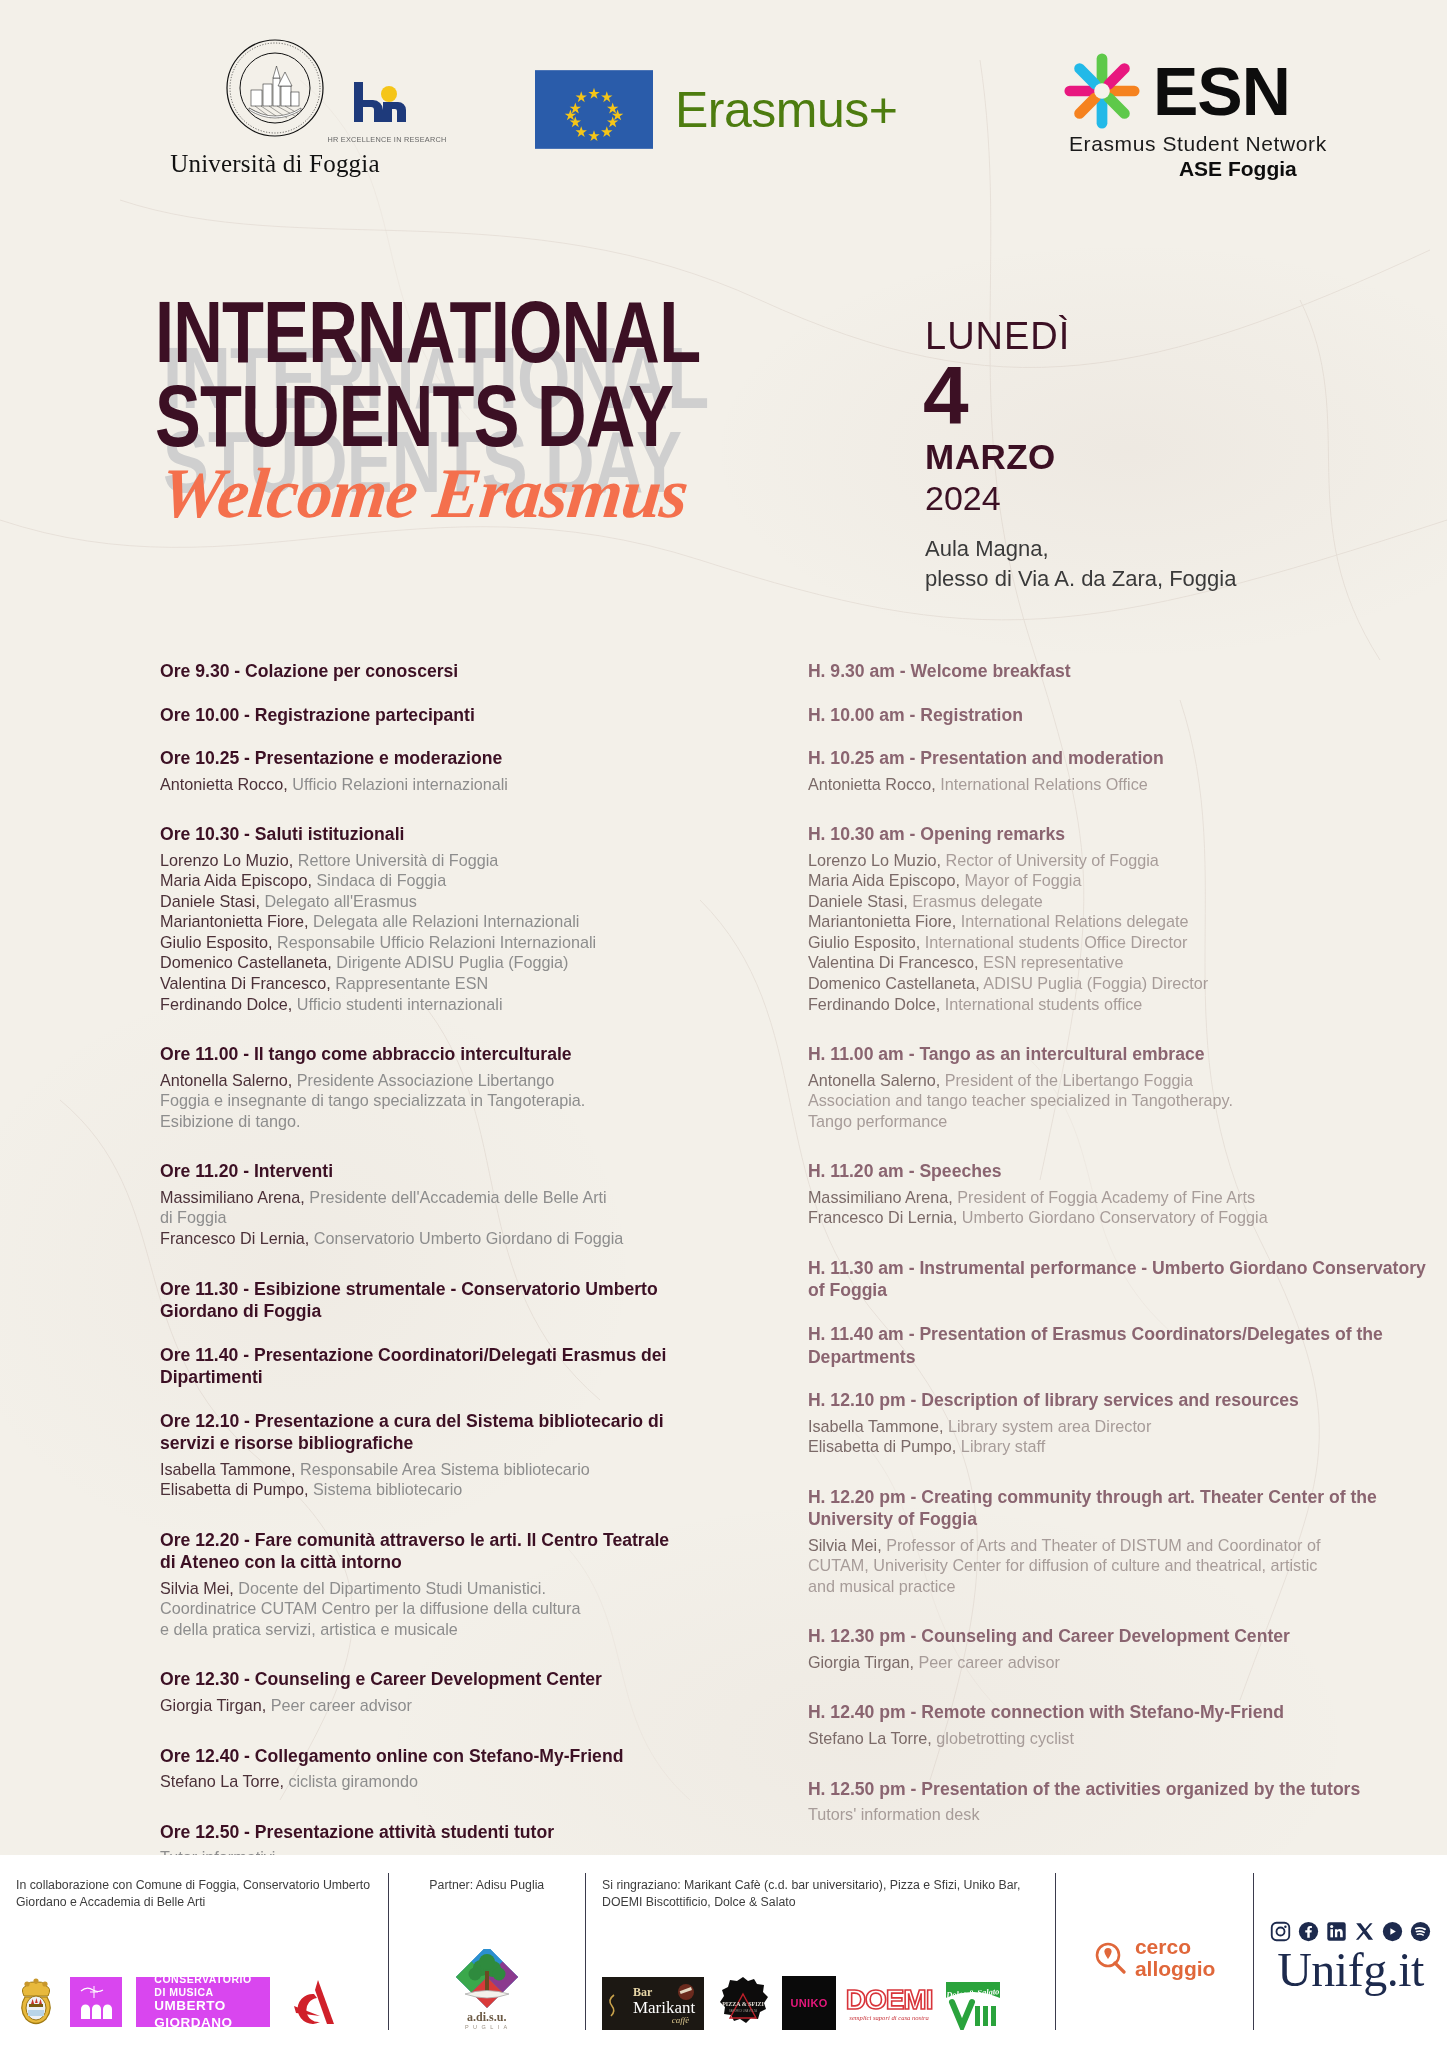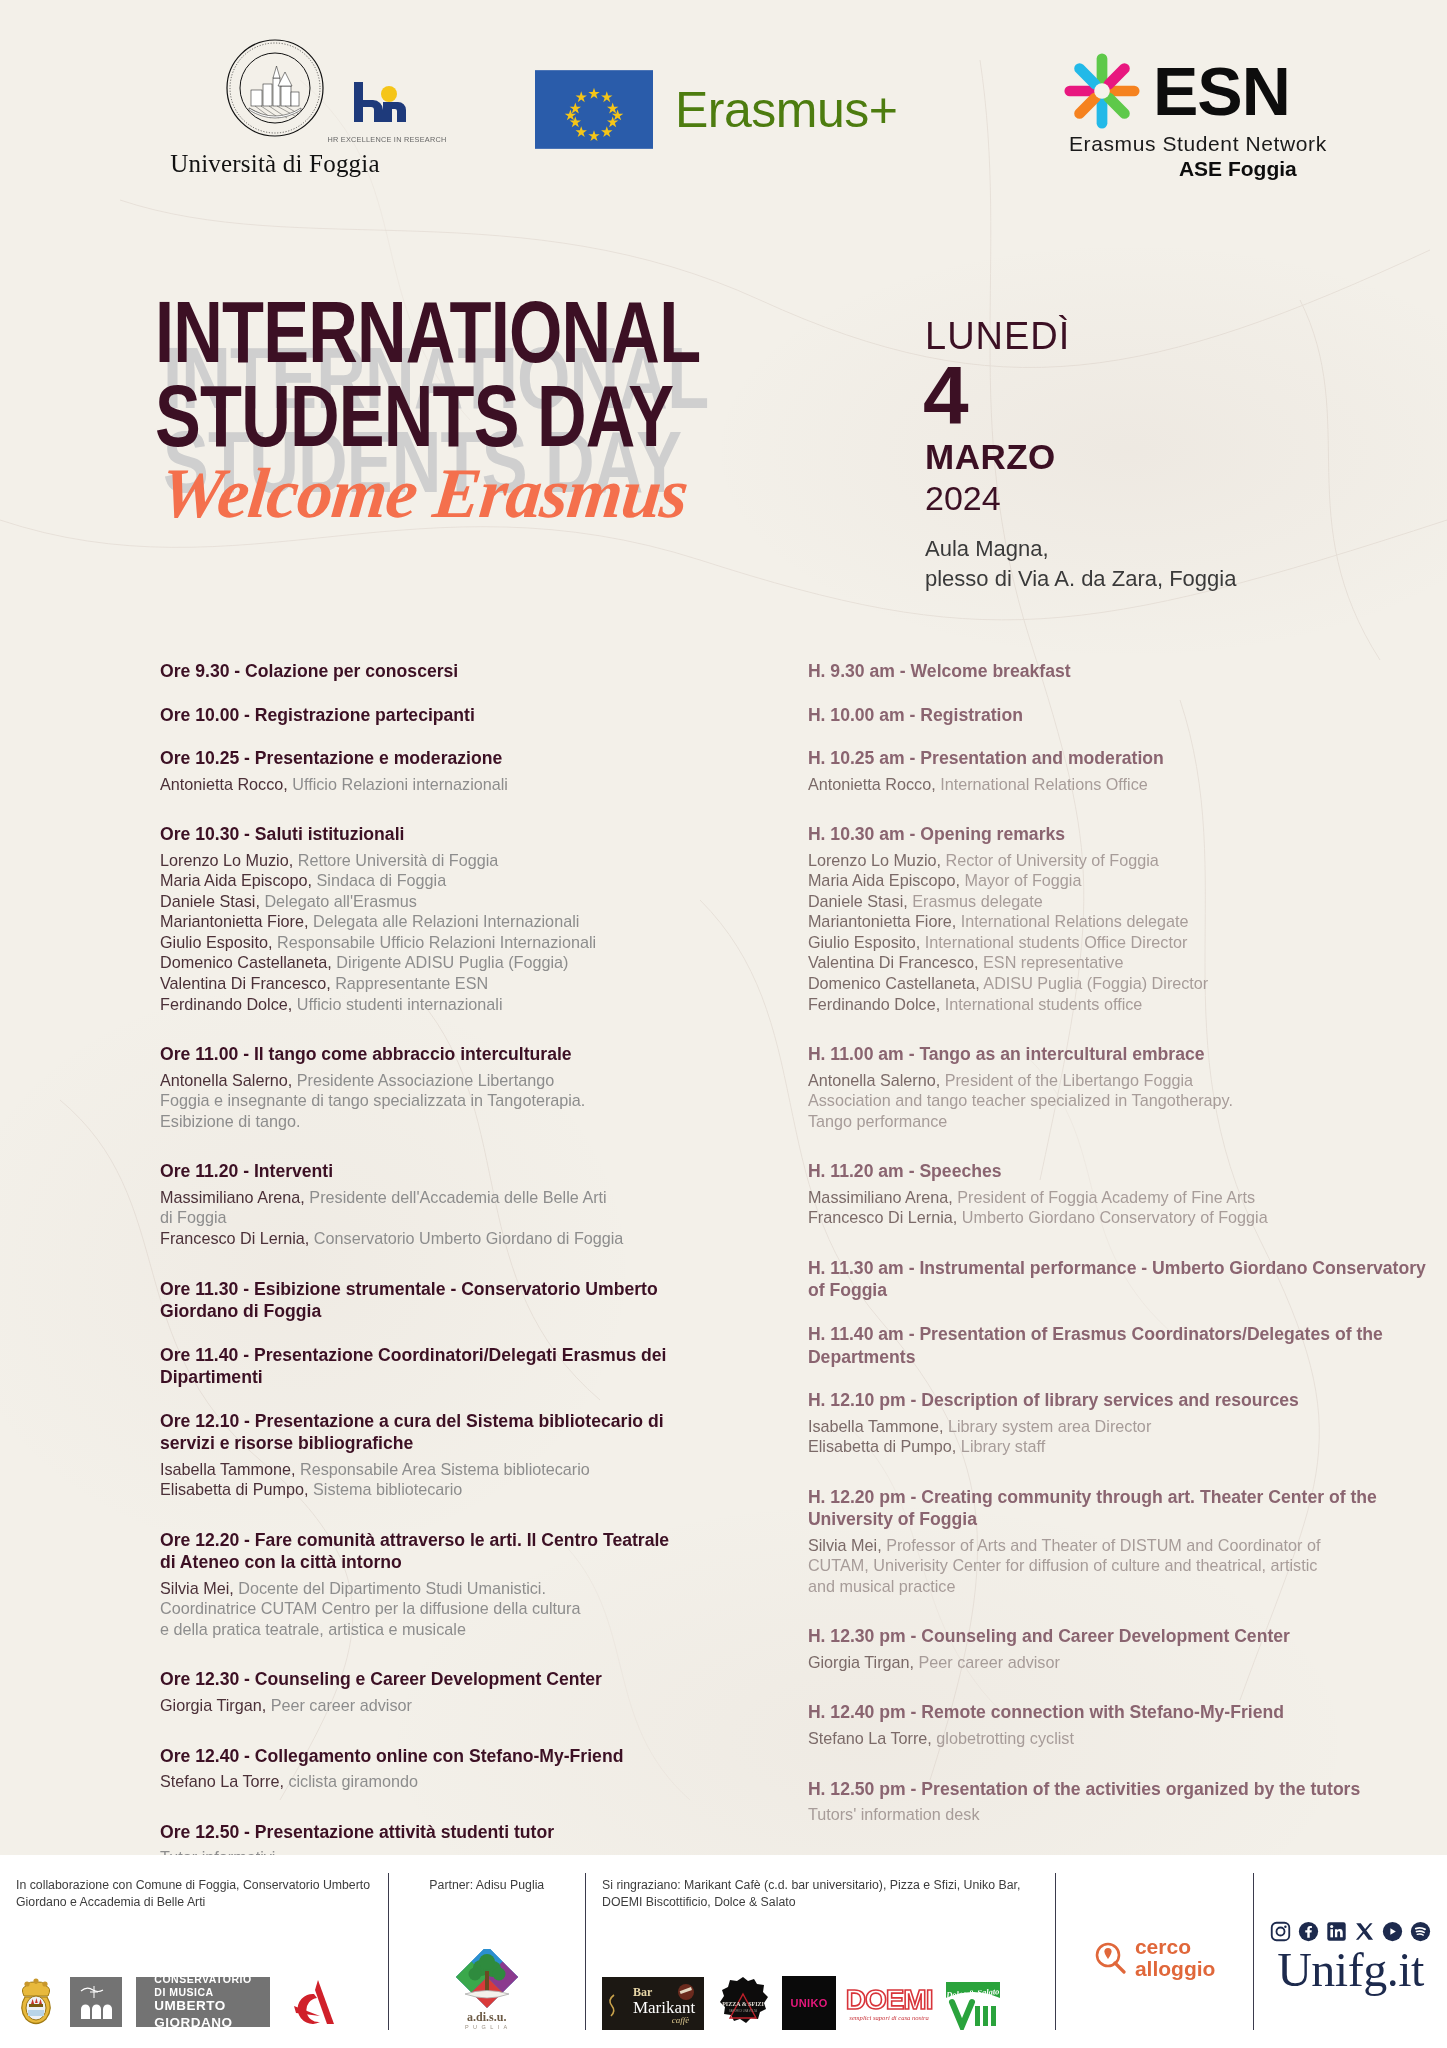--- a/index.html
+++ b/index.html
@@ -90,21 +90,21 @@
   .gap-m{height:21px;}
   .gap-l{height:29px;}
 
   
   .footer{position:absolute;left:0;top:1855px;width:1447px;height:193px;background:#ffffff;z-index:5;}
   .f-inner{display:flex;height:100%;align-items:stretch;}
   .f-sec{position:relative;padding:22px 16px 10px 16px;display:flex;flex-direction:column;}
   .f-div{width:1px;background:#3b3b4d;margin:18px 0;flex:none;}
   .f-txt{font-size:12.3px;color:#3d3d3d;line-height:1.42;}
   .f-logos{display:flex;align-items:center;gap:14px;margin-top:auto;padding-bottom:8px;}
-  .box-cons{background:#737373;color:#fff;display:flex;align-items:center;justify-content:center;}
+  .box-cons{background:#d946ef;color:#fff;display:flex;align-items:center;justify-content:center;}
   .cons-txt{font-size:10.5px;font-weight:bold;letter-spacing:.5px;line-height:1.2;}
   .cons-txt .big{font-size:13.5px;}
   .sponsor-img{display:flex;align-items:center;justify-content:center;}
   .soc-row{display:flex;gap:7px;justify-content:center;margin-bottom:4px;}
   .unifg-it{font-family:"Liberation Serif",serif;font-size:48px;color:#1d2a4d;line-height:1;letter-spacing:-.5px;}
   .cerco{display:flex;align-items:center;gap:8px;}
   .cerco-t{color:#e0673a;font-weight:bold;font-size:21px;line-height:1.02;}
 </style>
 </head>
 <body>
@@ -294,21 +294,21 @@
             <div><span class="nm">Isabella Tammone,</span><span class="rl"> Responsabile Area Sistema bibliotecario</span></div>
             <div><span class="nm">Elisabetta di Pumpo,</span><span class="rl"> Sistema bibliotecario</span></div>
           </div>
         </div>
         <div class="gap-l"></div>
         <div class="item">
           <div class="hd">Ore 12.20 - Fare comunità attraverso le arti. Il Centro Teatrale di Ateneo con la città intorno</div>
           <div class="sub">
             <div><span class="nm">Silvia Mei,</span><span class="rl"> Docente del Dipartimento Studi Umanistici.</span></div>
             <div><span class="rl">Coordinatrice CUTAM Centro per la diffusione della cultura</span></div>
-            <div><span class="rl">e della pratica teatrale, artistica e musicale</span></div>
+            <div><span class="rl">e della pratica servizi, artistica e musicale</span></div>
           </div>
         </div>
         <div class="gap-l"></div>
         <div class="item">
           <div class="hd">Ore 12.30 - Counseling e Career Development Center</div>
           <div class="sub">
             <div><span class="nm">Giorgia Tirgan,</span><span class="rl"> Peer career advisor</span></div>
           </div>
         </div>
         <div class="gap-l"></div>

